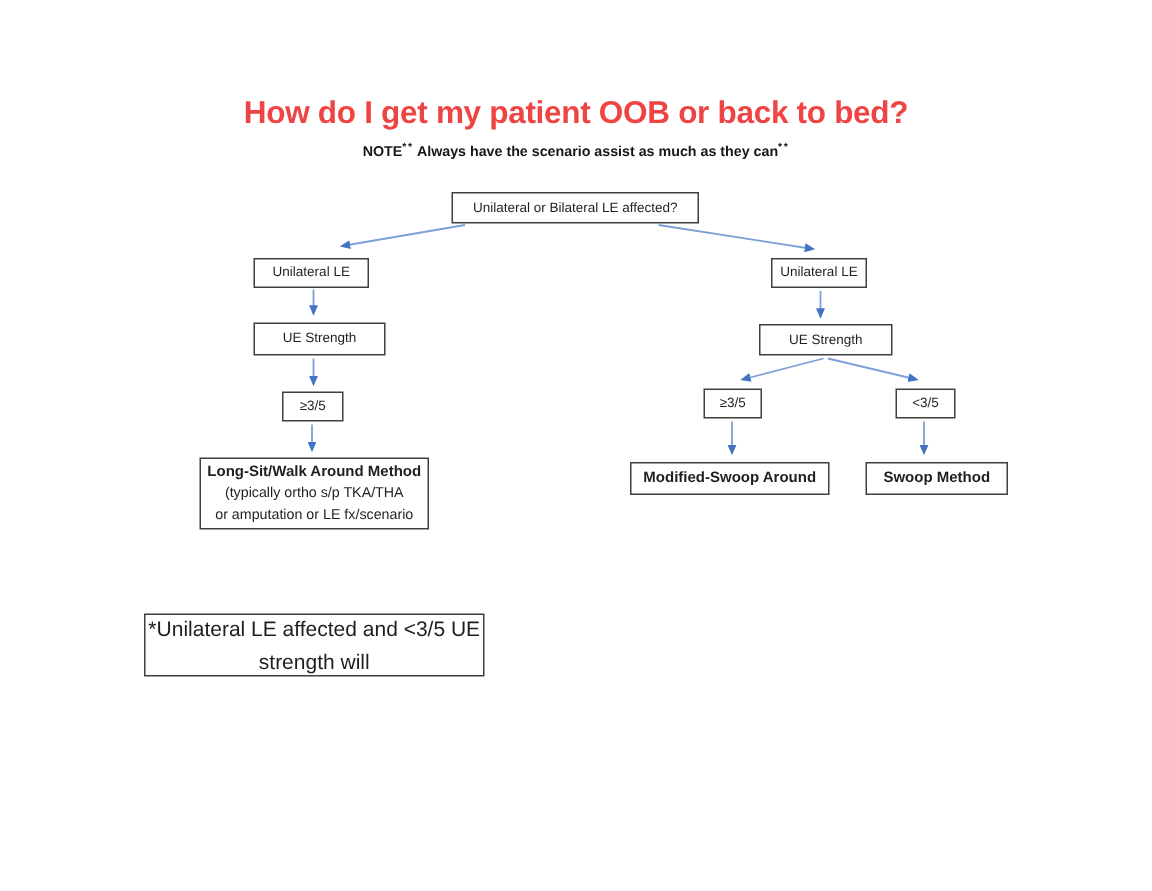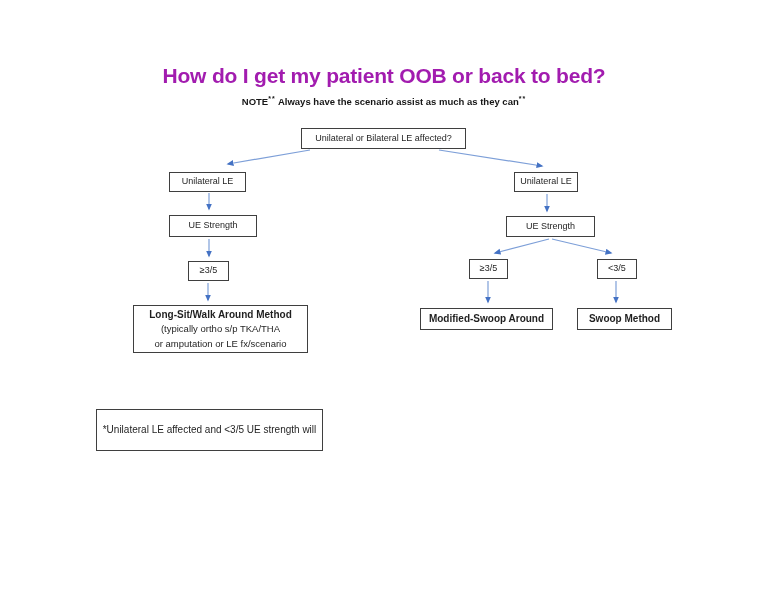--- a/index.html
+++ b/index.html
@@ -13,21 +13,21 @@
     overflow: hidden;
   }
   .title {
     position: absolute;
     left: 0; top: 64px;
     width: 768px;
     text-align: center;
     font-size: 21px;
     font-weight: 700;
     letter-spacing: -0.2px;
-    color: #a21caf;
+    color: #ef4444;
   }
   .note {
     position: absolute;
     left: 0; top: 95px;
     width: 768px;
     text-align: center;
     font-size: 9.5px;
     font-weight: 700;
     color: #161616;
   }
@@ -51,34 +51,34 @@
   .node.multiline .m-title { font-weight: 700; font-size: 10px; }
   .footnote {
     position: absolute;
     box-sizing: border-box;
     background: #ffffff;
     border: 1.2px solid var(--box-border, #3f3f3f);
     display: flex;
     flex-direction: column;
     align-items: center;
     justify-content: center;
-    text-align: left;
-    font-size: 10px;
+    text-align: center;
+    font-size: 14px;
     line-height: 1.6;
   }
   svg.arrows { position: absolute; left: 0; top: 0; }
   svg.arrows line { stroke: var(--arrow-line, #7d9fd8); stroke-width: 1.2; }
   svg.arrows marker path { fill: var(--arrow-head, #4472c4); }
 
   
   #root      { left: 301px; top: 128px; width: 165px; height: 21px; }
   #uni       { left: 169px; top: 172px; width:  77px; height: 20px; }
   #ue-l      { left: 169px; top: 215px; width:  88px; height: 22px; }
   #ge-l      { left: 188px; top: 261px; width:  41px; height: 20px; }
-  #longsit   { left: 133px; top: 305px; width: 175px; height: 48px; }
+  #longsit   { left: 133px; top: 305px; width: 153px; height: 48px; }
   #bil       { left: 514px; top: 172px; width:  64px; height: 20px; }
   #ue-r      { left: 506px; top: 216px; width:  89px; height: 21px; }
   #ge-r      { left: 469px; top: 259px; width:  39px; height: 20px; }
   #lt-r      { left: 597px; top: 259px; width:  40px; height: 20px; }
   #modswoop  { left: 420px; top: 308px; width: 133px; height: 22px; }
   #swoop     { left: 577px; top: 308px; width:  95px; height: 22px; }
   #footnote  { left:  96px; top: 409px; width: 227px; height: 42px; }
 </style>
 </head>
 <body>

